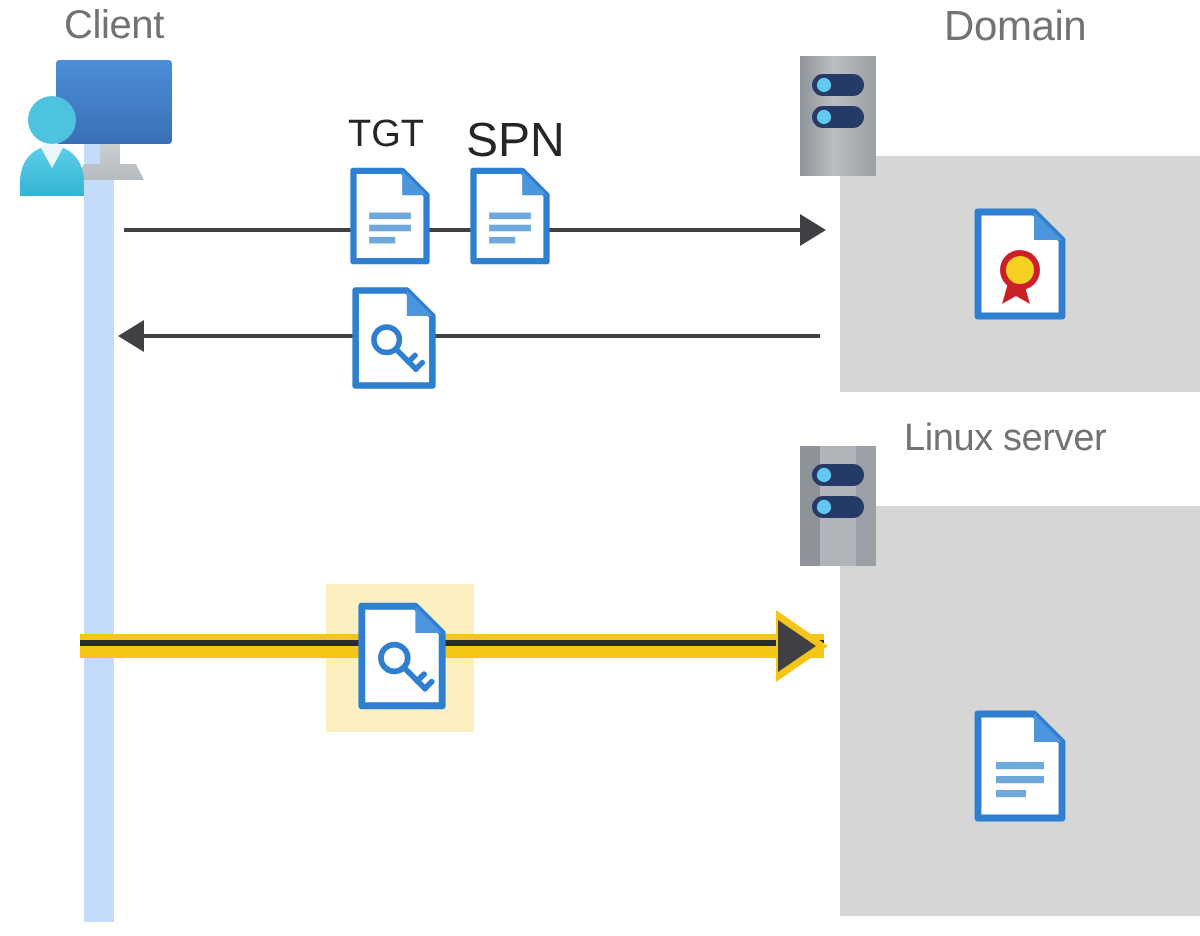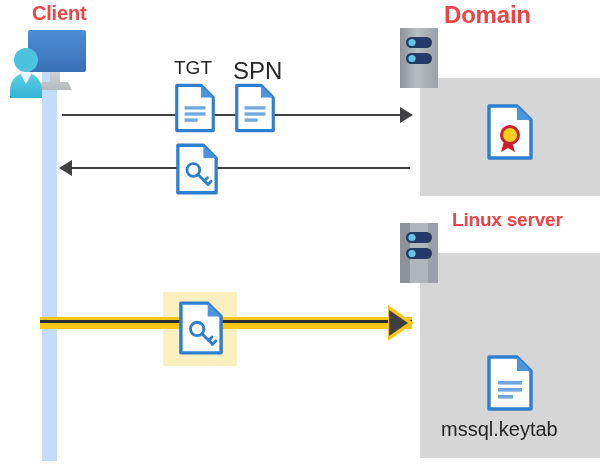--- a/index.html
+++ b/index.html
@@ -6,26 +6,26 @@
   body{
     font-family:"Liberation Sans", sans-serif;
     width:600px;height:468px;position:relative;overflow:hidden;
     -webkit-font-smoothing:antialiased;
   }
   #stage{position:absolute;inset:0;width:600px;height:468px;}
   .abs{position:absolute;}
 
   
   .title-bold{
-    font-weight:bold;color:#ef4444;line-height:1.12;letter-spacing:-0.2px;
+    font-weight:normal;color:#737373;line-height:1.12;letter-spacing:-0.2px;
   }
   .lbl-plain{color:#262626;}
 
   #client-title{left:32px;top:2px;font-size:20px;}
-  #dc-title{left:444px;top:2px;font-size:24px;text-align:right;}
+  #dc-title{left:472px;top:2px;font-size:21px;text-align:right;}
   #linux-title{left:452px;top:209px;font-size:19px;}
   #tgt-label{left:174px;top:57px;font-size:19px;text-align:center;}
   #spn-label{left:233px;top:57px;font-size:24px;}
   #keytab-label{left:441px;top:418px;font-size:20px;}
 
   
   .panel{background:#d6d6d6;}
   #dc-panel{left:420px;top:78px;width:180px;height:118px;}
   #linux-panel{left:420px;top:253px;width:180px;height:205px;}
 
@@ -147,21 +147,20 @@
   <div class="abs" style="left:487px;top:355px;width:46px;height:56px;">
     <svg class="ico" width="46" height="56" viewBox="0 0 46 56" xmlns="http://www.w3.org/2000/svg">
       <path d="M2 2 h28 l14 14 v38 H2 z" fill="#ffffff" stroke="#2f7fd1" stroke-width="3.4" stroke-linejoin="round"></path>
       <path d="M30 2 l14 14 H30 z" fill="#4a95db"></path>
       <rect x="11" y="26" width="24" height="3.6" fill="#6fa8dd"></rect>
       <rect x="11" y="33" width="24" height="3.6" fill="#6fa8dd"></rect>
       <rect x="11" y="40" width="15" height="3.6" fill="#6fa8dd"></rect>
     </svg>
   </div>
 
-  <div class="abs lbl-plain" id="keytab-label">mssql.keytab</div>
 
   <div class="abs gline" id="arrow1-line"></div>
   <div class="abs" id="arrow1-head"></div>
 
   <div class="abs lbl-plain" id="tgt-label">TGT</div>
   <div class="abs lbl-plain" id="spn-label">SPN</div>
 
   <div class="abs" style="left:175px;top:83px;width:40px;height:50px;">
     <svg class="ico" width="40" height="50" viewBox="0 0 46 56" xmlns="http://www.w3.org/2000/svg">
       <path d="M2 2 h28 l14 14 v38 H2 z" fill="#ffffff" stroke="#2f7fd1" stroke-width="3.6" stroke-linejoin="round"></path>

